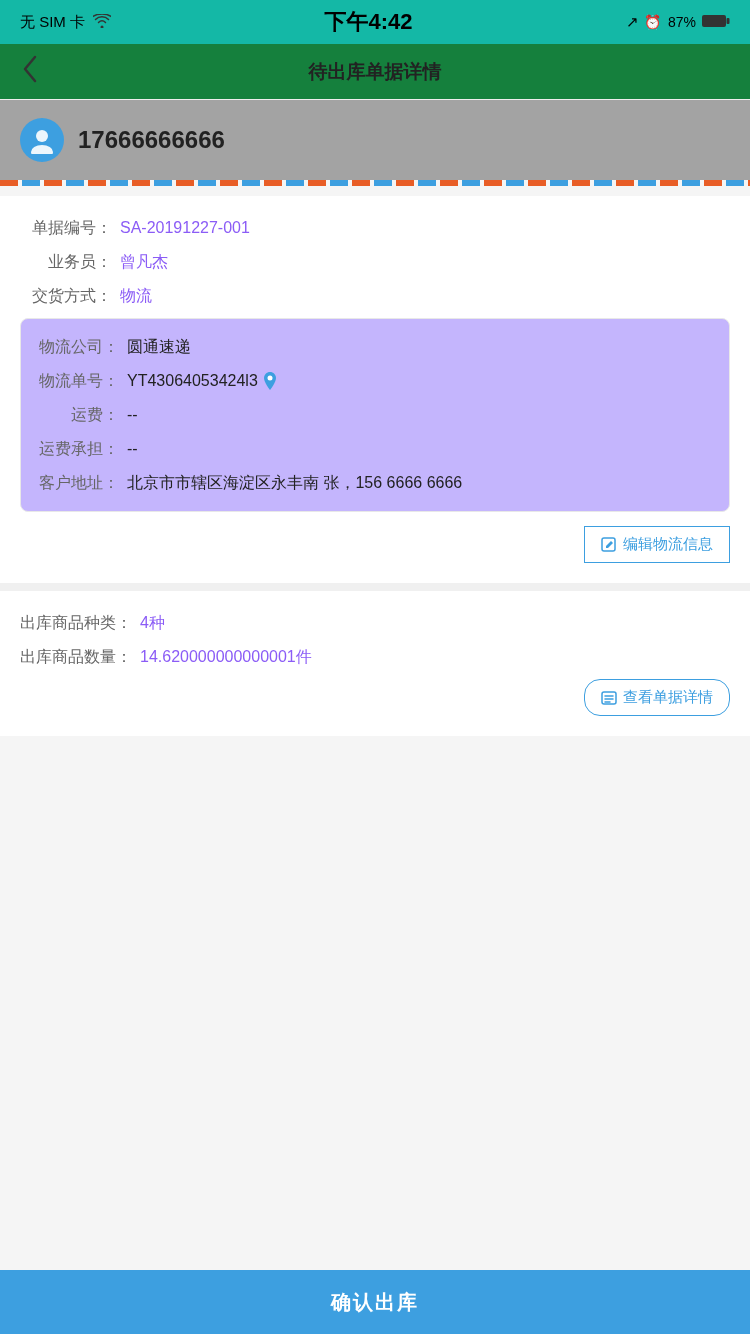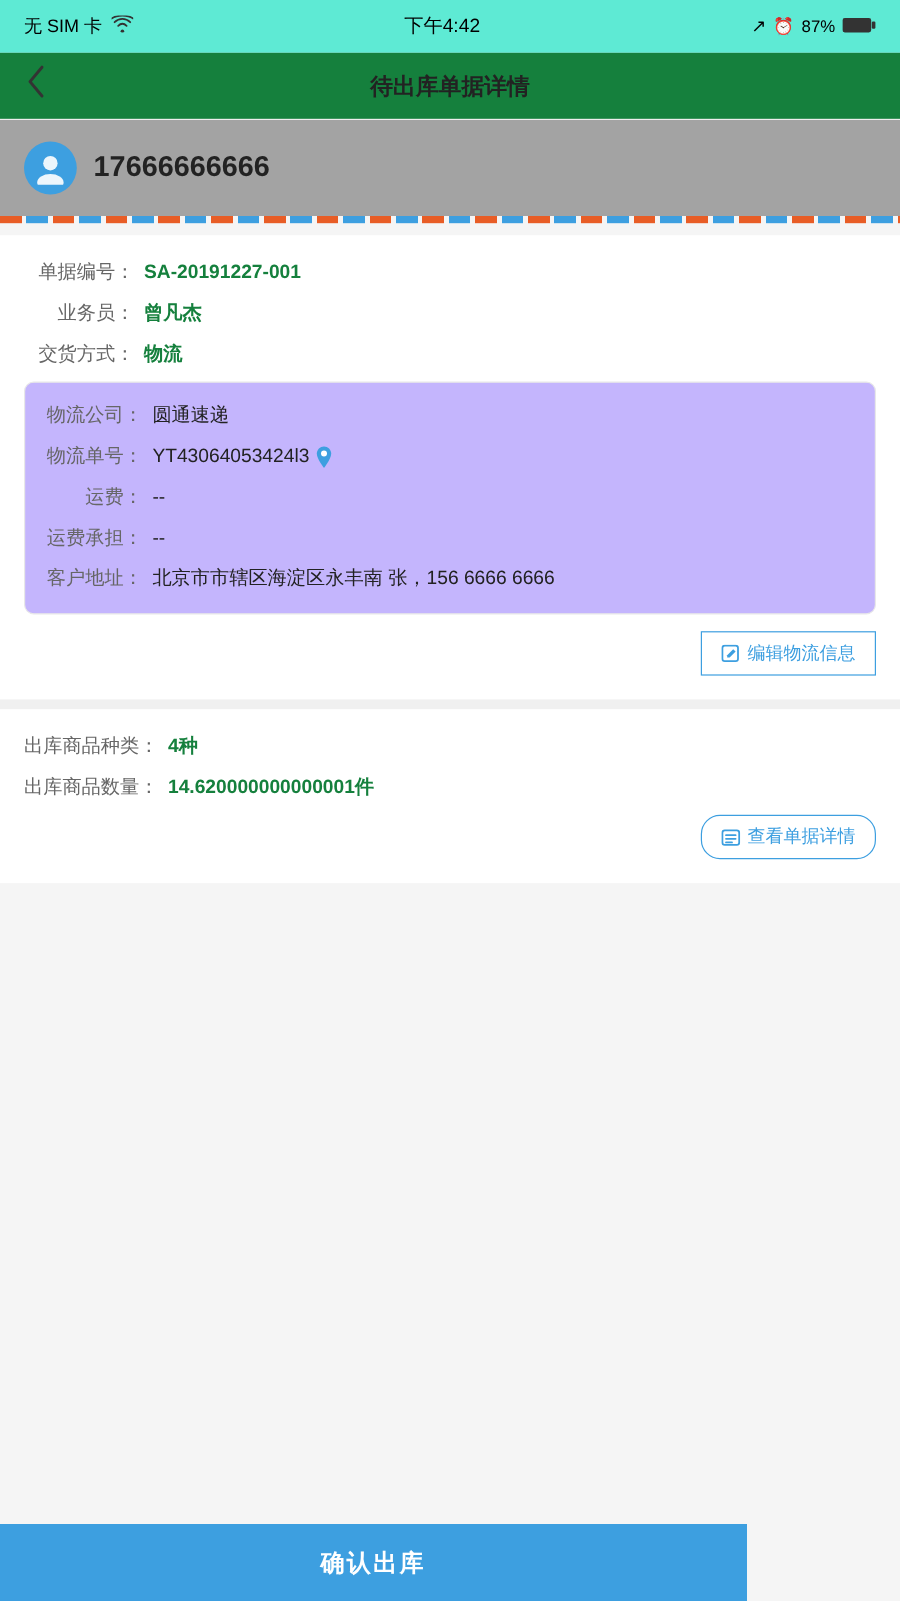--- a/index.html
+++ b/index.html
@@ -8,32 +8,32 @@
       font-family: -apple-system, "PingFang SC", "Helvetica Neue", Arial, sans-serif;
       background: #f5f5f5;
       width: 750px;
       min-height: 1334px;
       position: relative;
       overflow-x: hidden;
     }
 
     
     .status-bar {
-      background: #5eead4;
+      background: #14b8a6;
       height: 44px;
       display: flex;
       align-items: center;
       justify-content: space-between;
       padding: 0 20px;
       font-size: 15px;
       font-weight: 500;
       text-align: right;
     }
     .status-left { display: flex; align-items: center; gap: 8px; }
-    .status-center { font-size: 16px; font-weight: 400; }
+    .status-center { font-size: 22px; font-weight: 700; }
     .status-right { display: flex; align-items: center; gap: 6px; font-size: 14px; }
 
     
     .nav-bar {
       background: #15803d;
       height: 56px;
       display: flex;
       align-items: center;
       padding: 0 20px;
       border-bottom: 1px solid #eee;
@@ -105,24 +105,23 @@
     }
     .info-label {
       color: #666;
       min-width: 100px;
       text-align: right;
       flex-shrink: 0;
       padding-right: 8px;
       line-height: 1.5;
     }
     .info-value {
-      color: #15803d;
+      color: #8b5cf6;
       flex: 1;
       line-height: 1.5;
-      font-weight: bold;
     }
 
     
     .logistics-card {
       background: #c4b5fd;
       border-radius: 8px;
       border: 1px solid #e8e8e8;
       margin: 10px 0 14px 0;
       padding: 16px 16px;
     }
@@ -215,21 +214,21 @@
       flex: 1;
       background: #f5f5f5;
       min-height: 200px;
     }
 
     
     .confirm-btn-bar {
       position: fixed;
       bottom: 0;
       left: 0;
-      width: 622px;
+      width: 750px;
       background: #3d9fe0;
       height: 64px;
       display: flex;
       align-items: center;
       justify-content: center;
       cursor: pointer;
     }
     .confirm-btn-text {
       color: #fff;
       font-size: 20px;

